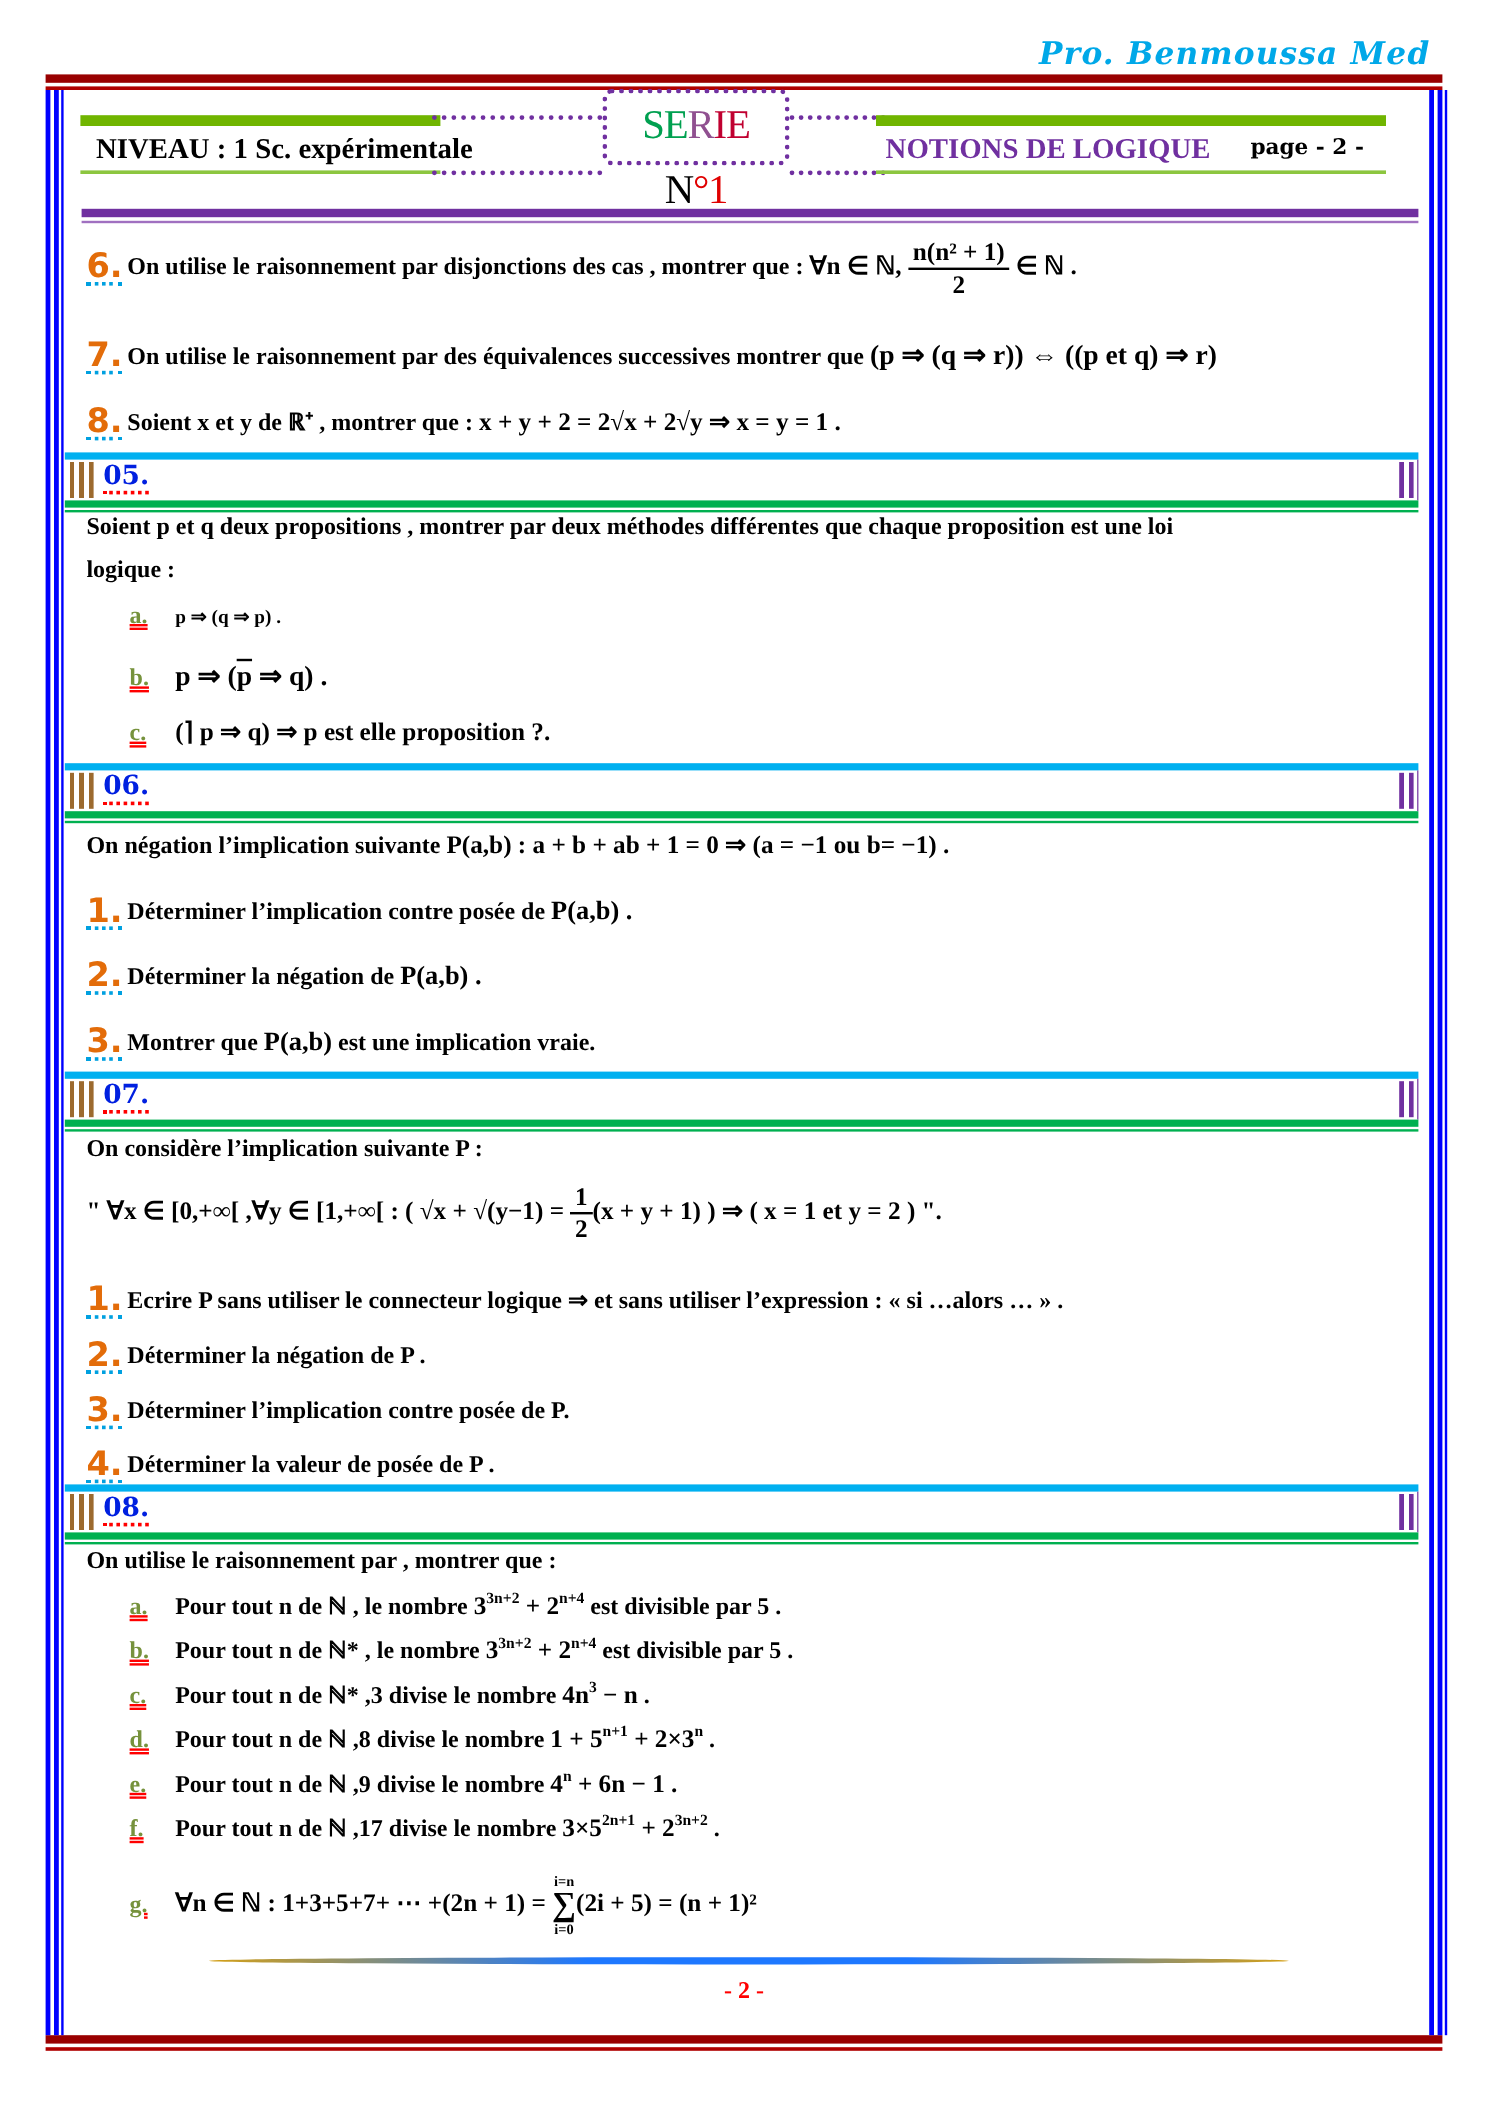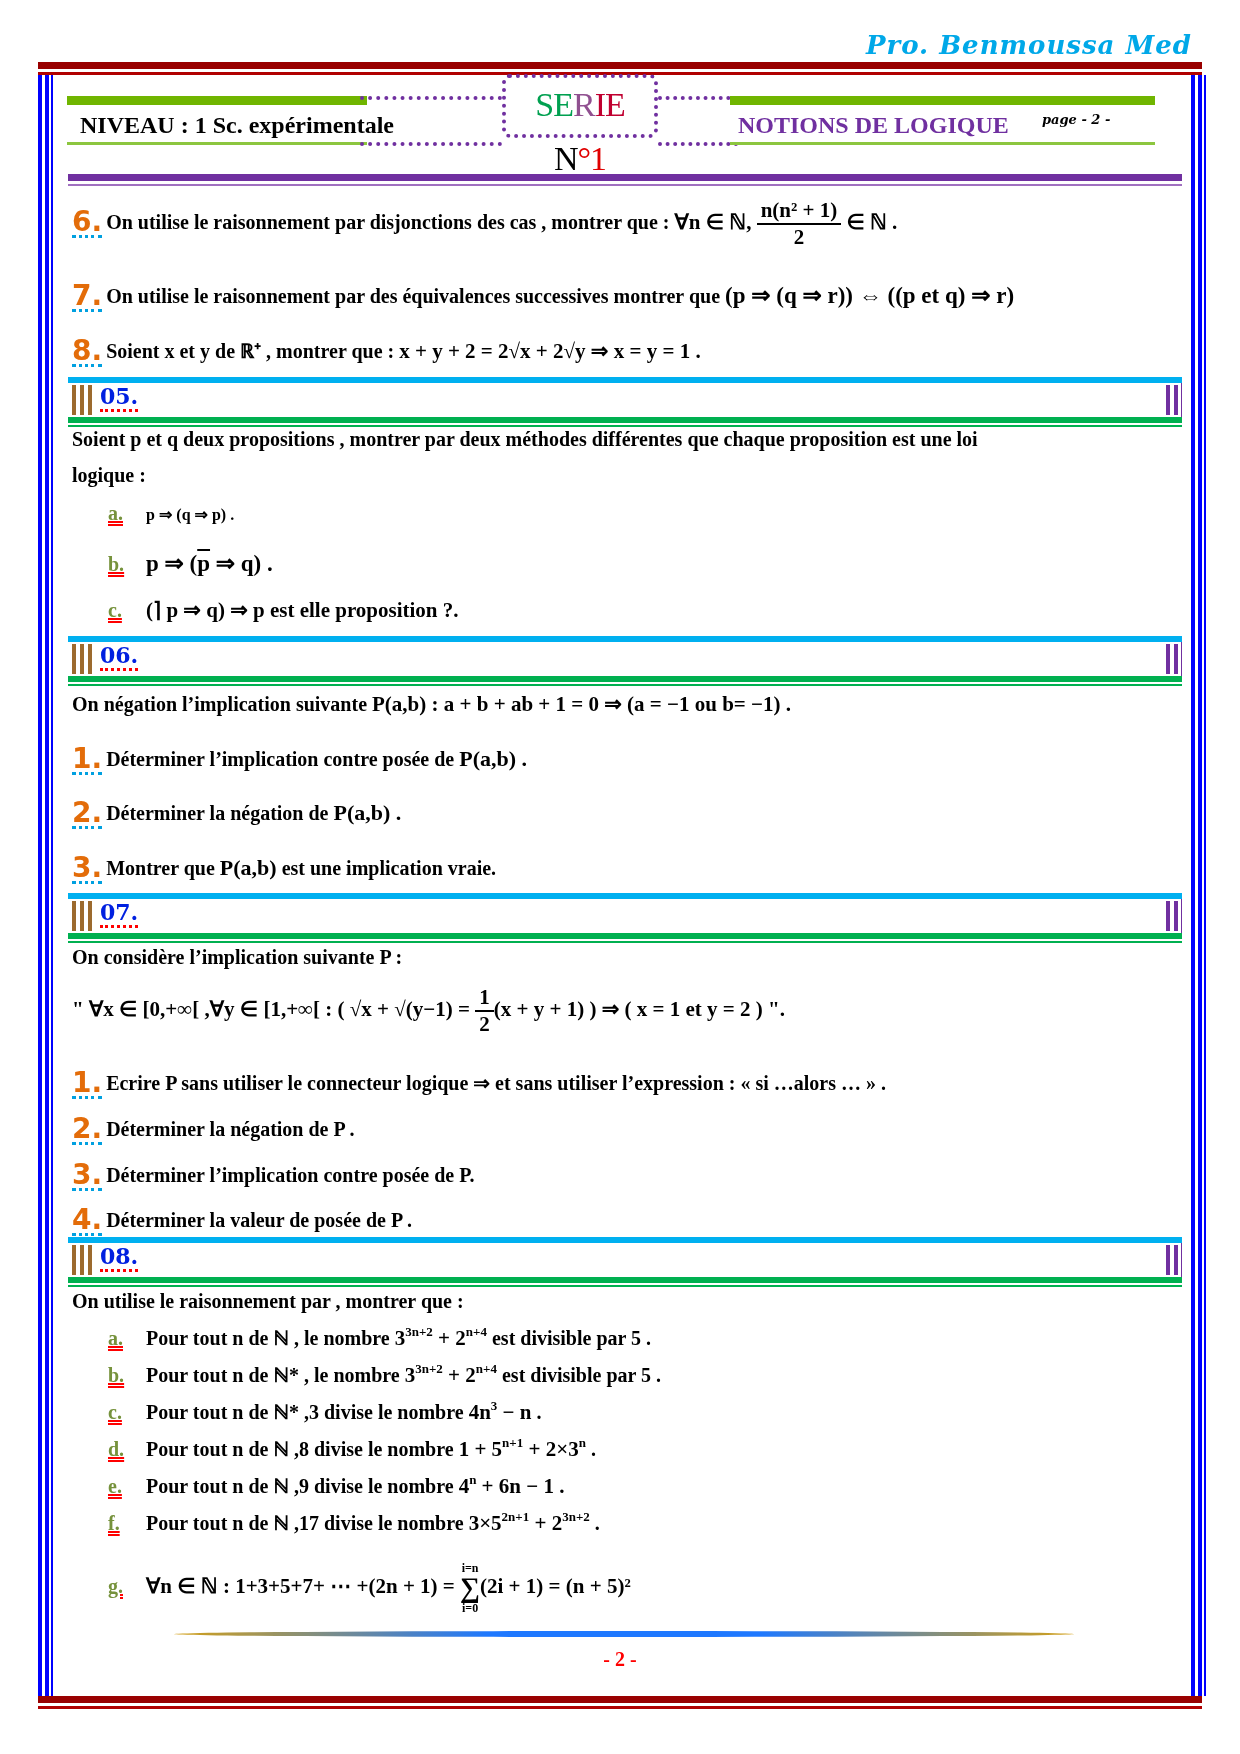--- a/index.html
+++ b/index.html
@@ -13,21 +13,21 @@
   .hdr-text{position:absolute;font-weight:bold;font-size:24px;}
   .purple-rule{position:absolute;left:68px;right:58px;height:7px;background:#7030a0;}
   .purple-rule-thin{position:absolute;left:68px;right:58px;height:2px;background:#a070c0;}
   .serie-box{position:absolute;left:502px;top:74px;width:156px;height:64px;border:4px dotted #7030a0;border-radius:8px;box-sizing:border-box;text-align:center;}
   .serie-text{font-size:34px;line-height:54px;font-family:"Liberation Serif",serif;letter-spacing:-1px;}
   .serie-text .s1{color:#00a050;} .serie-text .s2{color:#905090;} .serie-text .s3{color:#c00030;} .serie-text .s4{color:#000;} .serie-text .s5{color:#e00000;}
   .arrow-l,.arrow-r{position:absolute;top:96px;height:50px;border-top:4px dotted #7030a0;border-bottom:4px dotted #7030a0;box-sizing:border-box;}
   .line{position:absolute;left:72px;font-weight:bold;font-size:20px;white-space:nowrap;}
   .num{display:inline-block;font-family:"DejaVu Sans",sans-serif;font-weight:bold;color:#e36c09;font-size:28px;border-bottom:3px dotted #00a0e0;line-height:26px;margin-right:4px;vertical-align:-2px;}
   .math{font-family:"Liberation Serif",serif;font-weight:bold;font-size:21px;}
-  .section-bar{position:absolute;left:68px;right:58px;height:46px;}
+  .section-bar{position:absolute;left:54px;right:58px;height:46px;}
   .section-bar .top{position:absolute;left:0;right:0;top:0;height:6px;background:#00b0f0;}
   .section-bar .bot{position:absolute;left:0;right:0;bottom:0;height:6px;background:#00b050;}
   .section-bar .bot2{position:absolute;left:0;right:0;bottom:-4px;height:2px;background:#00b050;}
   .section-bar .box{position:absolute;left:0;right:0;top:6px;bottom:6px;border-right:1px solid #7030a0;}
   .section-bar .brown{position:absolute;left:4px;top:8px;width:20px;height:30px;background:repeating-linear-gradient(90deg,#9c6a2e 0 4px,#fff 4px 8px);}
   .section-bar .purple-r{position:absolute;right:4px;top:8px;width:12px;height:30px;background:repeating-linear-gradient(90deg,#7030a0 0 4px,#fff 4px 8px);}
   .section-bar .label{position:absolute;left:32px;top:6px;font-family:"DejaVu Serif",serif;font-weight:bold;font-size:22px;color:#0020e0;border-bottom:3px dotted #ff0000;line-height:26px;}
   .letter{display:inline-block;width:38px;color:#76923c;text-decoration:underline;text-decoration-color:#ff0000;text-decoration-style:double;font-weight:bold;}
   .sup{font-size:13px;vertical-align:9px;}
   .frac{display:inline-block;text-align:center;vertical-align:middle;}
@@ -61,21 +61,21 @@
 <div class="hdr-text" style="left:80px;top:112px">NIVEAU : 1 Sc. expérimentale</div>
 
 <div class="serie-box">
   <span class="serie-text"><span class="s1">SE</span><span class="s2">R</span><span class="s3">IE</span><span class="s4"> N</span><span class="s5">°1</span></span>
 </div>
 
 <div class="arrow-r" style="left:658px;width:80px"></div>
 <div class="hdr-green" style="left:730px;width:425px;top:96px"></div>
 <div class="hdr-green-thin" style="left:730px;width:425px;top:142px"></div>
 <div class="hdr-text" style="left:738px;top:112px;color:#7030a0">NOTIONS DE LOGIQUE</div>
-<div class="hdr-text" style="left:1042px;top:112px;font-style:italic;font-family:'DejaVu Serif',serif;font-size:13px">page - 2 -</div>
+<div class="hdr-text" style="left:1042px;top:112px;font-family:'DejaVu Serif',serif;font-size:18px">page - 2 -</div>
 
 <div class="purple-rule" style="top:174px"></div>
 <div class="purple-rule-thin" style="top:184px"></div>
 
 <div class="line" style="top:198px">
   <span class="num">6.</span><span>On utilise le raisonnement par disjonctions des cas , montrer que : </span><span class="math">∀n ∈ ℕ, </span><span class="frac math"><span class="n">n(n² + 1)</span><span class="d">2</span></span><span class="math"> ∈ ℕ .</span>
 </div>
 <div class="line" style="top:282px">
   <span class="num">7.</span><span>On utilise le raisonnement par des équivalences successives montrer que </span><span class="math" style="font-size:23px">(p ⇒ (q ⇒ r)) ⇔ ((p et q) ⇒ r)</span>
 </div>
@@ -175,17 +175,17 @@
 <div class="line" style="top:1435px;left:108px">
   <span class="letter">d.</span><span>Pour tout n de  ℕ  ,8 divise  le nombre  </span><span class="math">1 + 5</span><span class="sup">n+1</span><span class="math"> + 2×3</span><span class="sup">n</span><span> .</span>
 </div>
 <div class="line" style="top:1472px;left:108px">
   <span class="letter">e.</span><span>Pour tout n de  ℕ  ,9 divise  le nombre  </span><span class="math">4</span><span class="sup">n</span><span class="math"> + 6n − 1 .</span>
 </div>
 <div class="line" style="top:1509px;left:108px">
   <span class="letter">f.</span><span>Pour tout n de  ℕ  ,17 divise  le nombre  </span><span class="math">3×5</span><span class="sup">2n+1</span><span class="math"> + 2</span><span class="sup">3n+2</span><span>  .</span>
 </div>
 <div class="line" style="top:1562px;left:108px">
-  <span class="letter">g.</span><span class="math">∀n ∈ ℕ  :  1+3+5+7+ ⋯ +(2n + 1) = </span><span style="display:inline-block;text-align:center;vertical-align:middle;line-height:1"><span style="display:block;font-size:12px">i=n</span><span style="display:block;font-size:28px">∑</span><span style="display:block;font-size:12px">i=0</span></span><span class="math">(2i + 1) = (n + 5)²</span>
+  <span class="letter">g.</span><span class="math">∀n ∈ ℕ  :  1+3+5+7+ ⋯ +(2n + 1) = </span><span style="display:inline-block;text-align:center;vertical-align:middle;line-height:1"><span style="display:block;font-size:12px">i=n</span><span style="display:block;font-size:28px">∑</span><span style="display:block;font-size:12px">i=0</span></span><span class="math">(2i + 5) = (n + 1)²</span>
 </div>
 
 <div class="footer-rule"></div>
 <div class="footer-page">- 2 -</div>
 
 </body></html>

